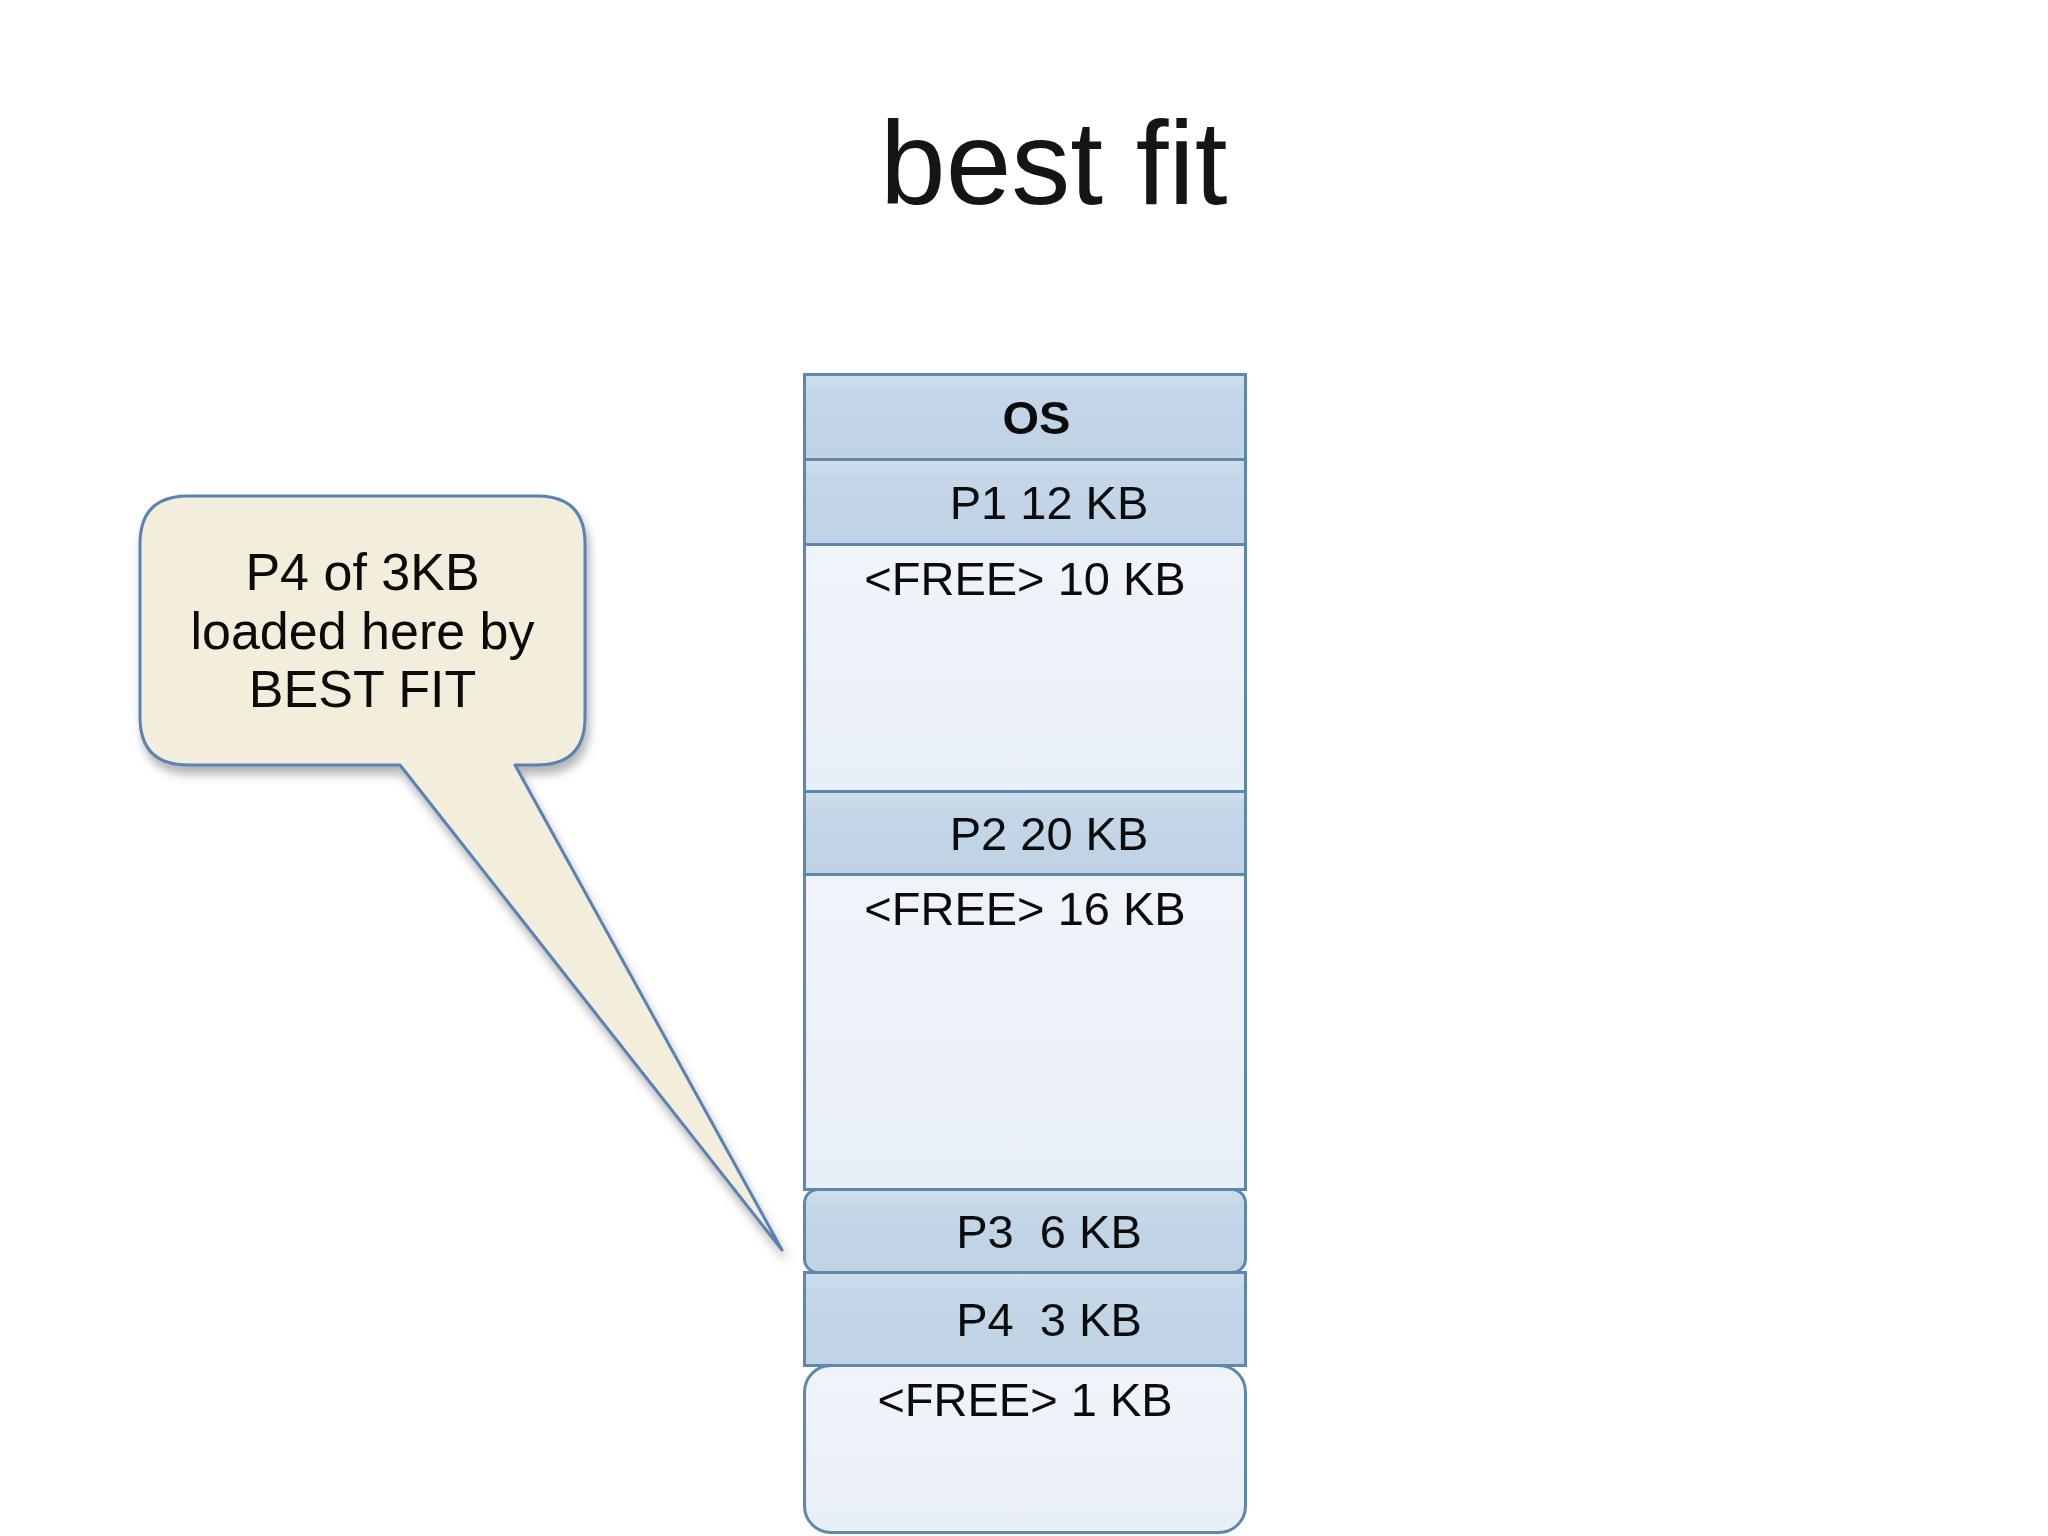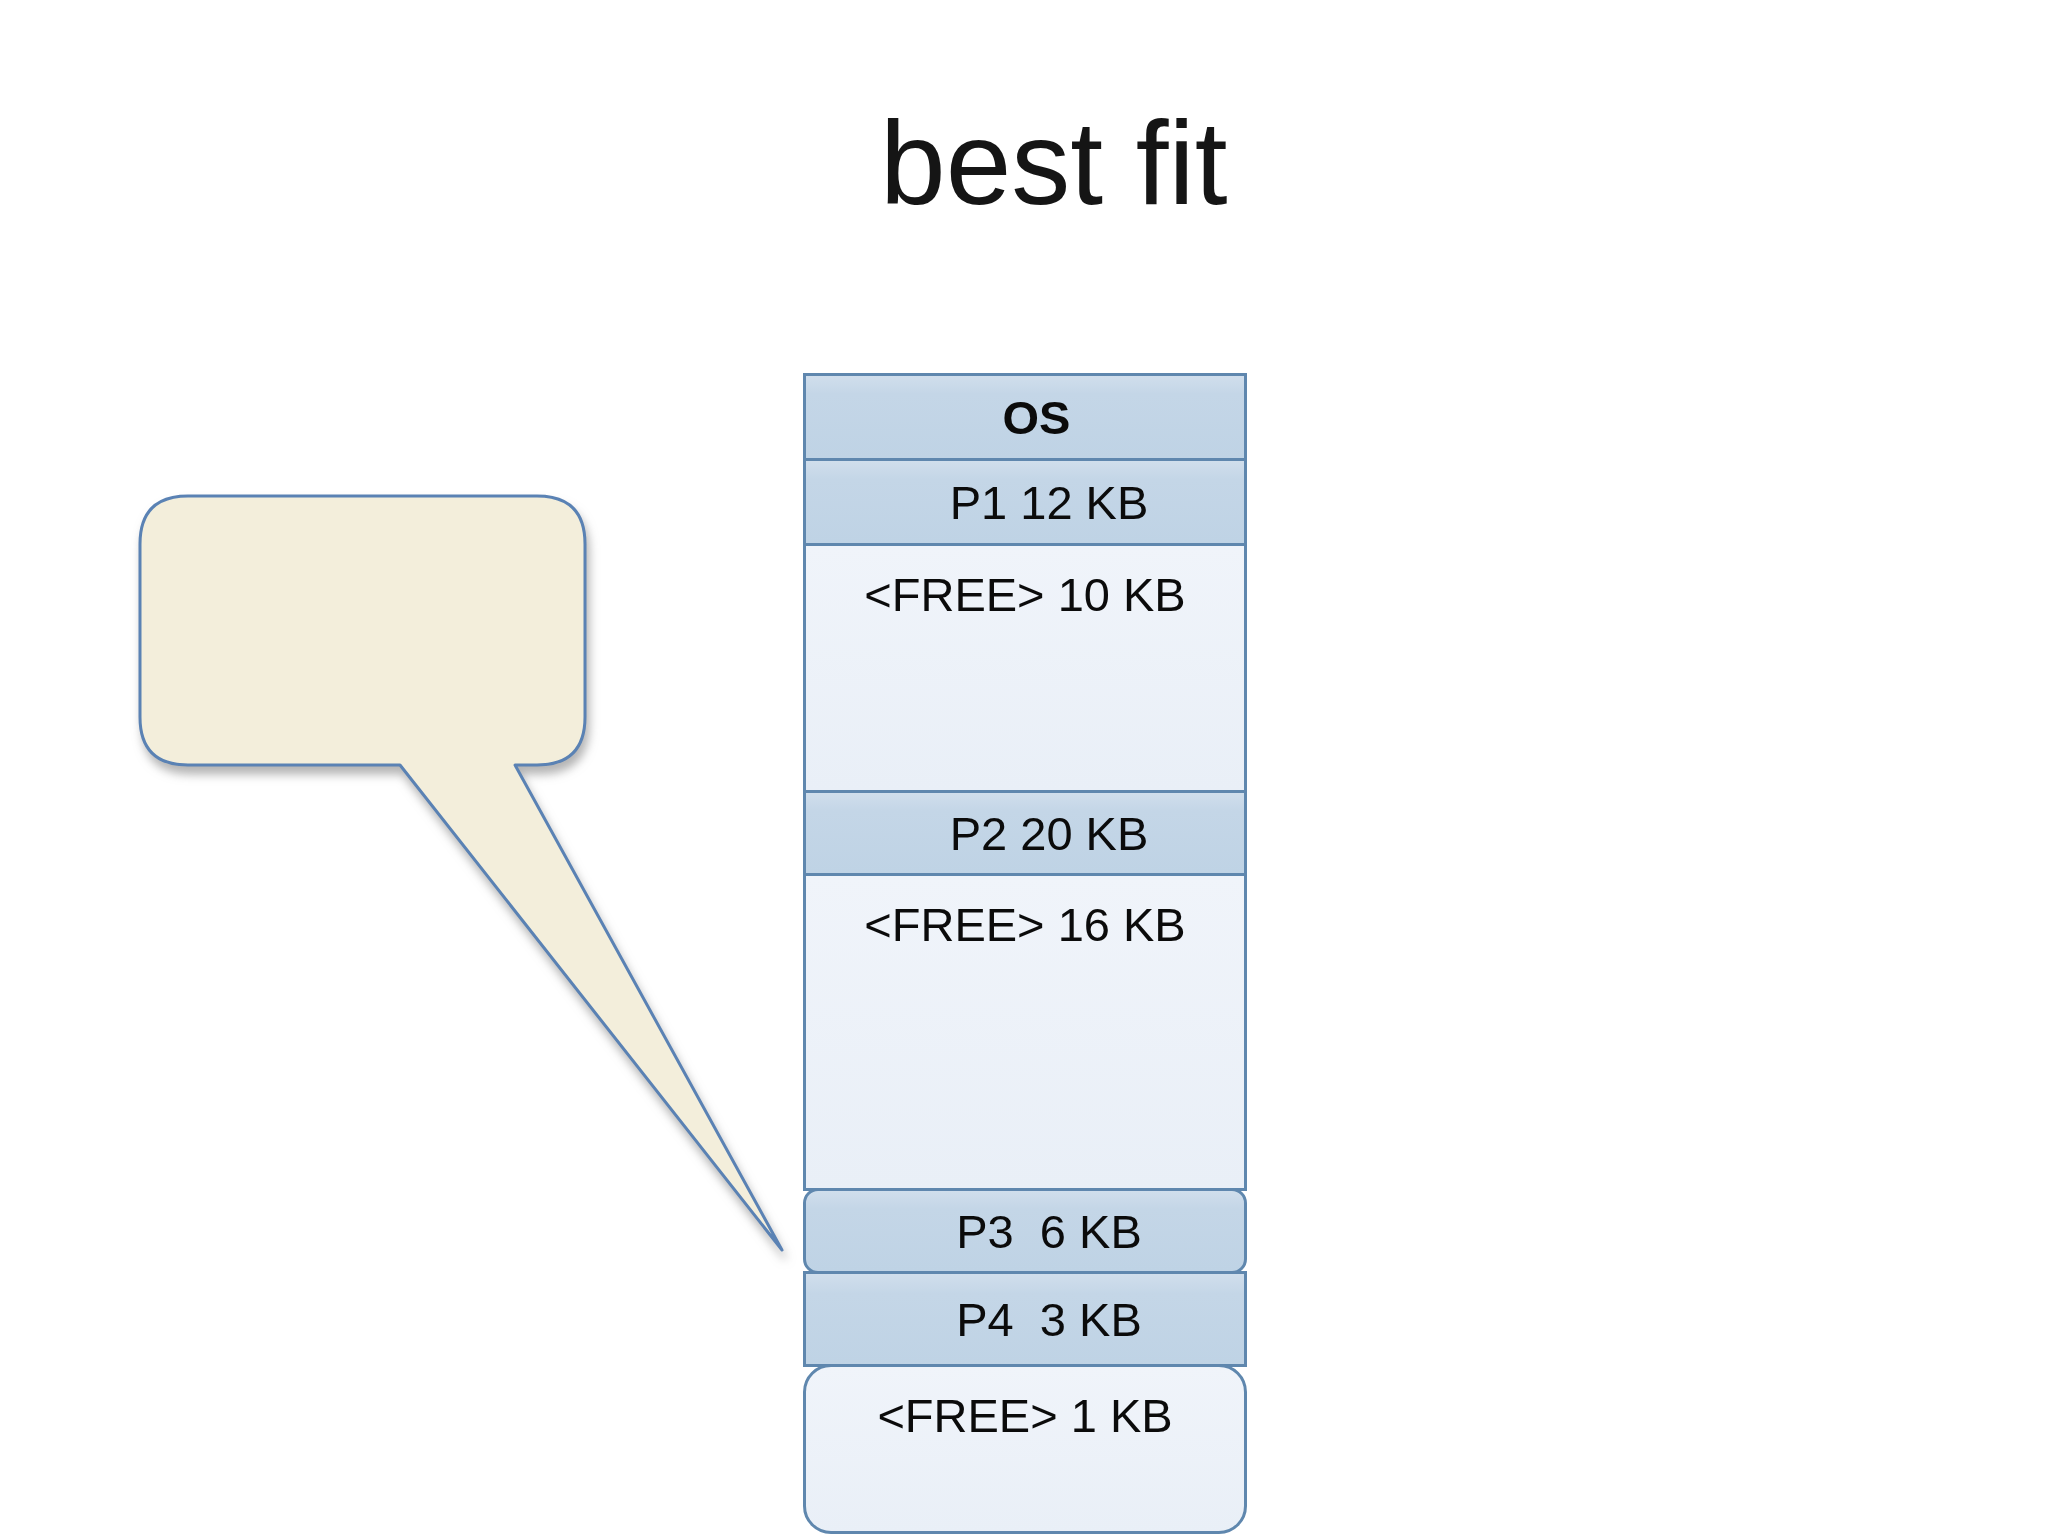--- a/index.html
+++ b/index.html
@@ -60,21 +60,21 @@
     font-weight: bold;
   }
   .block.proc {
     align-items: center;
     justify-content: center;
     padding-left: 48px;
   }
   .block.free {
     align-items: flex-start;
     justify-content: center;
-    padding-top: 21px;
+    padding-top: 5px;
   }
 
   .h-p1    { height: 88px; }
   .h-free10{ height: 250px; }
   .h-p2    { height: 86px; }
   .h-free16{ height: 318px; }
   .h-p3    { height: 86px; border-radius: 15px; }
   .h-p4    { height: 96px; }
   .h-free1 { height: 170px; border-radius: 28px; }
 
@@ -124,20 +124,23 @@
              Q 455,277 407,277
              L 385,277
              L 652,762
              L 270,277
              L 58,277
              Q 10,277 10,229
              L 10,56
              Q 10,8 58,8
              Z"></path>
   </svg>
+  <div id="callout-text">P4 of 3KB
+loaded here by
+BEST FIT</div>
 
   <div id="memory-column">
 
     <div class="block dark os">
       <span>OS</span>
     </div>
 
     <div class="block dark proc h-p1">
       <span>P1 12 KB</span>
     </div>

